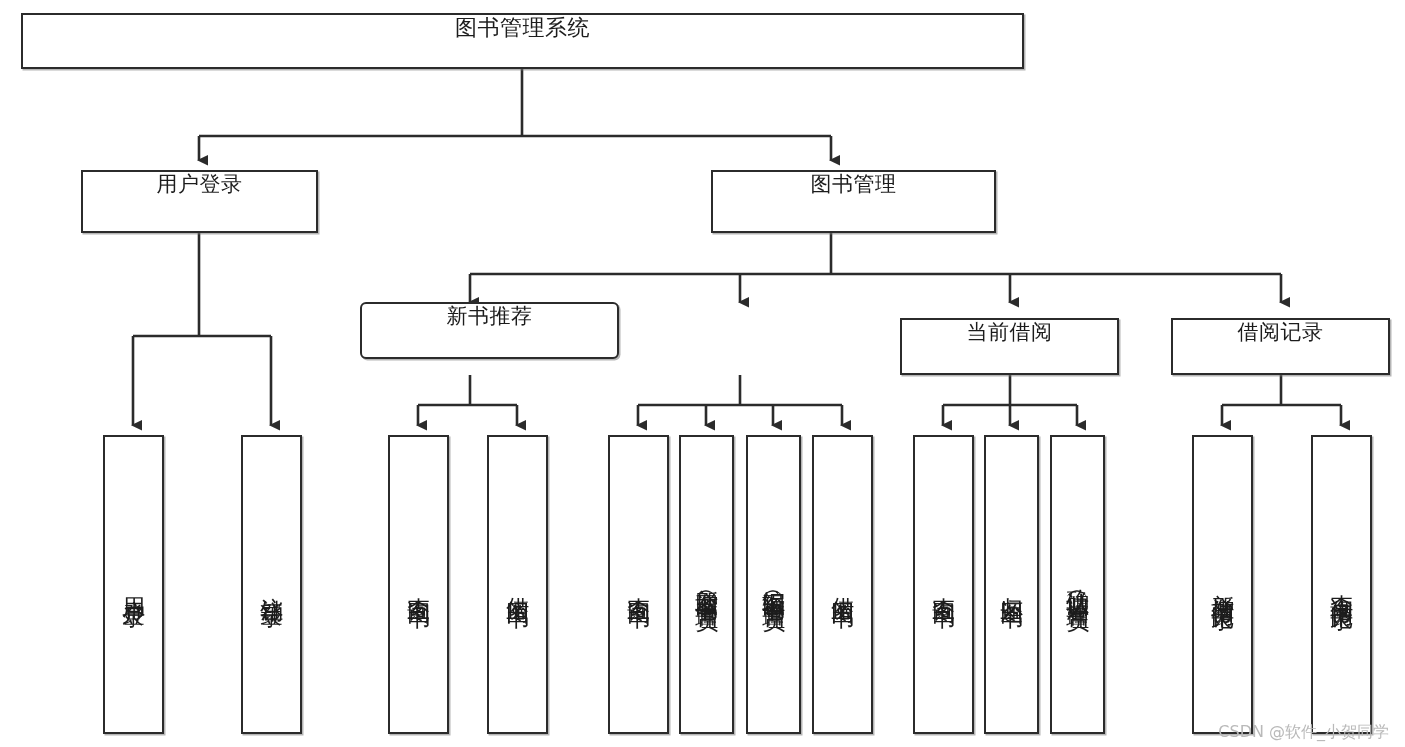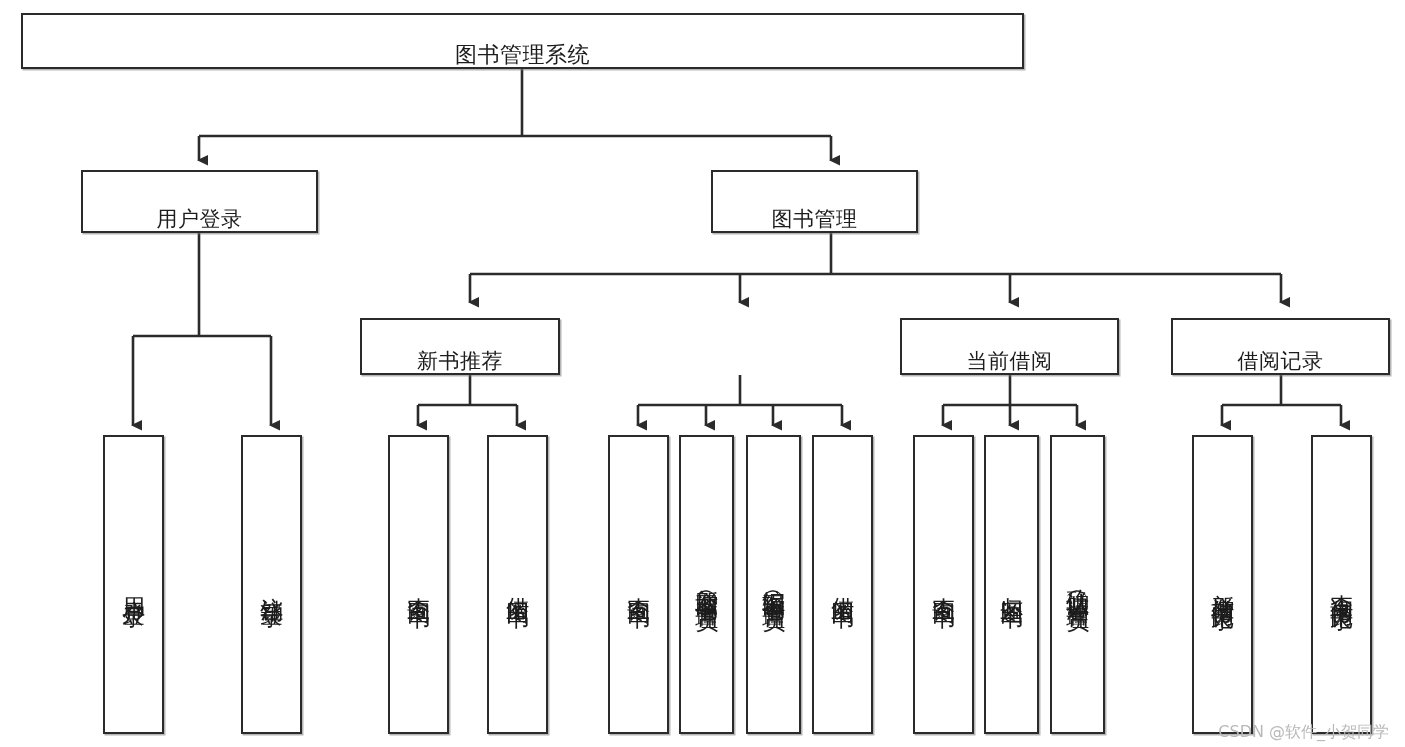--- a/index.html
+++ b/index.html
@@ -22,21 +22,21 @@
     height:747px;
     pointer-events:none;
   }
   .node{
     position:absolute;
     box-sizing:border-box;
     background:#ffffff;
     border:2.5px solid #2b2b2b;
     box-shadow:1.5px 1.5px 0 0 rgba(120,120,120,0.55);
     display:flex;
-    align-items:flex-end;
+    align-items:flex-start;
     justify-content:center;
     z-index:2;
   }
   .node .label{
     font-size:21px;
     line-height:1.15;
     letter-spacing:0.5px;
     color:#1c1c1c;
     white-space:nowrap;
     text-align:center;
@@ -127,25 +127,25 @@
     </g>
   </svg>
 
   <div class="node root" style="left:21px; top:13px; width:1003px; height:56px;">
     <span class="label">图书管理系统</span>
   </div>
 
   <div class="node" style="left:81px; top:170px; width:237px; height:63px;">
     <span class="label">用户登录</span>
   </div>
-  <div class="node" style="left:711px; top:170px; width:207px; height:63px;">
+  <div class="node" style="left:711px; top:170px; width:285px; height:63px;">
     <span class="label">图书管理</span>
   </div>
 
-  <div class="node" style="left:360px; top:318px; width:200px; height:57px;">
+  <div class="node" style="left:360px; top:302px; width:259px; height:57px;border-radius:6px;">
     <span class="label">新书推荐</span>
   </div>
   <div class="node" style="left:1171px; top:318px; width:219px; height:57px;">
     <span class="label">借阅记录</span>
   </div>
   <div class="node" style="left:900px; top:318px; width:219px; height:57px;">
     <span class="label">当前借阅</span>
   </div>
 
   <div class="node vertical" style="left:103px; top:435px; width:61px; height:299px;">

